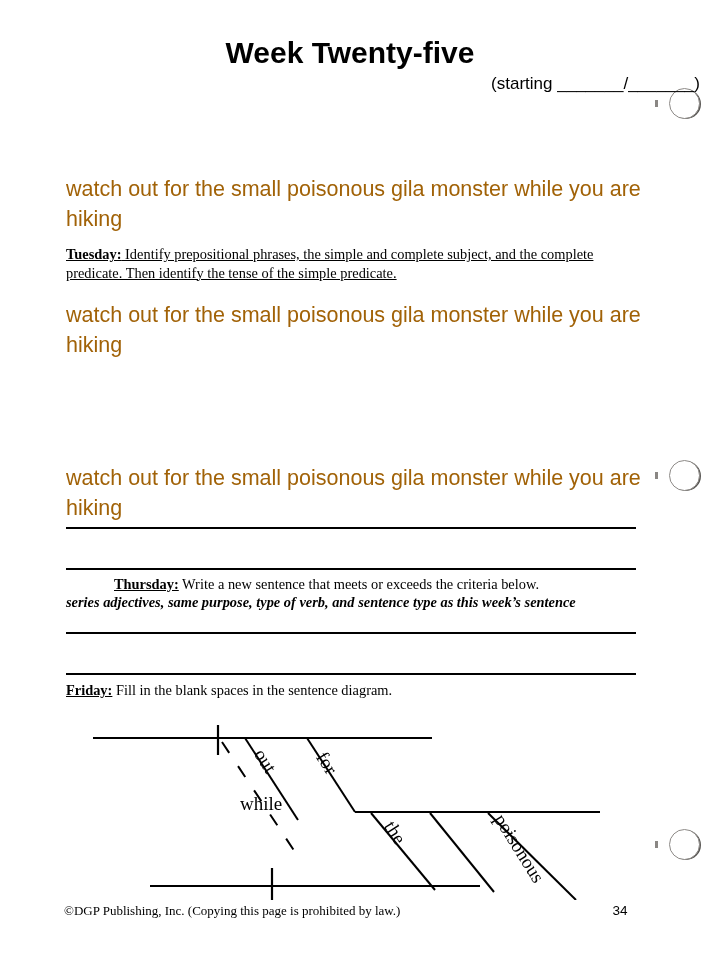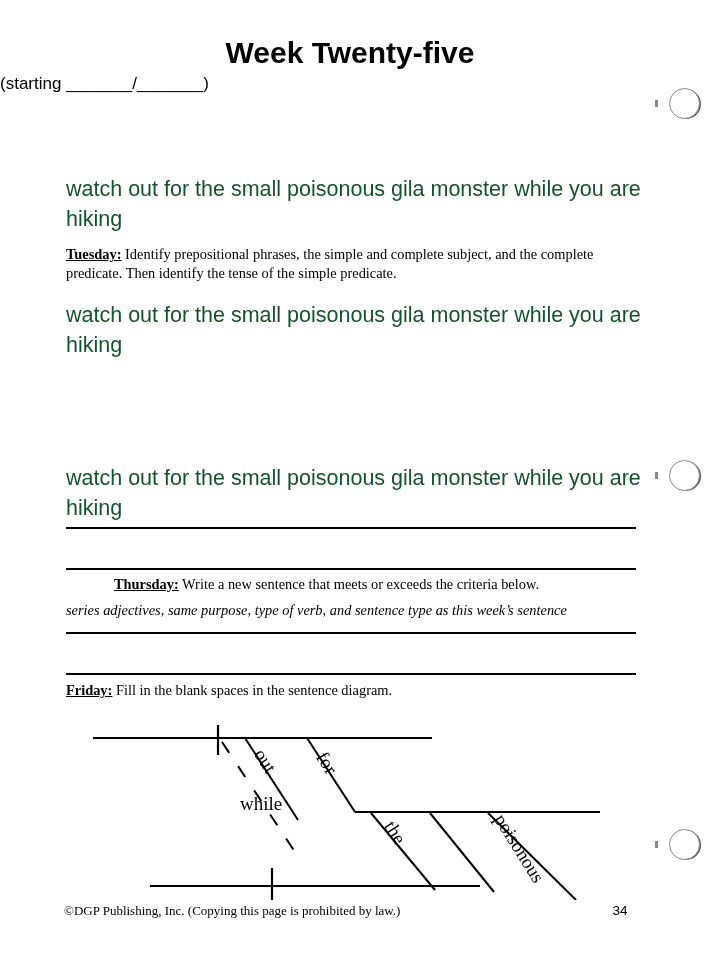--- a/index.html
+++ b/index.html
@@ -28,55 +28,54 @@
     font-weight: bold;
     font-size: 30px;
     letter-spacing: 0px;
     color: #000;
   }
   .subtitle {
     position: absolute;
     left: 0;
     top: 74px;
     width: 700px;
-    text-align: left;
+    text-align: right;
     font-family: "Liberation Sans", sans-serif;
     font-size: 17px;
     color: #000;
   }
 
   
   .instr {
     position: absolute;
     left: 66px;
     width: 570px;
     font-family: "Liberation Serif", serif;
     font-size: 14.4px;
     line-height: 18.5px;
     text-align: left;
   }
   .daylabel {
     font-weight: bold;
     text-decoration: underline;
   }
   .criteria {
-    font-weight: normal;
+    font-weight: bold;
     font-style: italic;
-    margin-top: 8px;
   }
 
   
   .sentence {
     position: absolute;
     left: 66px;
     width: 580px;
     font-family: "Liberation Sans", sans-serif;
     font-size: 21.5px;
     line-height: 30px;
-    color: #14532d;
+    color: #a16207;
   }
 
   
   .rule {
     position: absolute;
     left: 66px;
     width: 570px;
     height: 0;
     border-top: 2px solid #000;
   }
@@ -169,21 +168,21 @@
     <div class="hole-shadow"></div>
     <div class="hole-white"></div>
   </div>
 
   <div class="title">Week Twenty-five</div>
   <div class="subtitle">(starting _______/_______)</div>
 
 
   <div class="sentence" style="top:174px;">watch out for the small poisonous gila monster while you are hiking</div>
 
-  <div class="instr" style="top:245px;">
+  <div class="instr" style="top:245px;text-decoration:underline;">
     <span class="daylabel">Tuesday:</span><span> Identify prepositional phrases, the simple and complete subject, and the complete predicate. Then identify the tense of the simple predicate.</span>
   </div>
 
   <div class="sentence" style="top:300px;">watch out for the small poisonous gila monster while you are hiking</div>
 
 
   <div class="sentence" style="top:463px;">watch out for the small poisonous gila monster while you are hiking</div>
 
   <div class="rule" style="top:527px;"></div>
   <div class="rule" style="top:568px;"></div>

